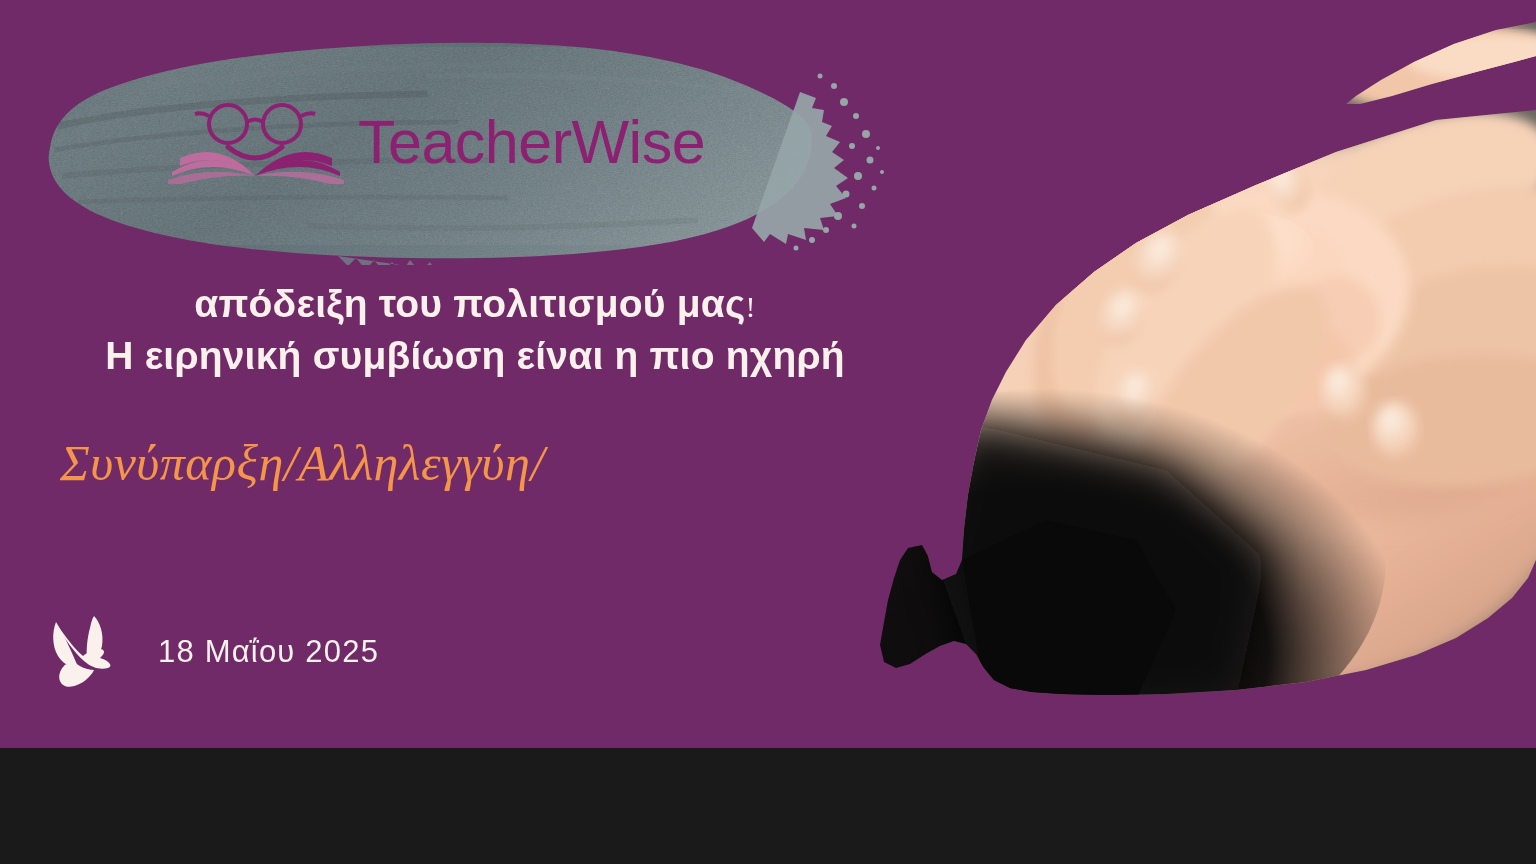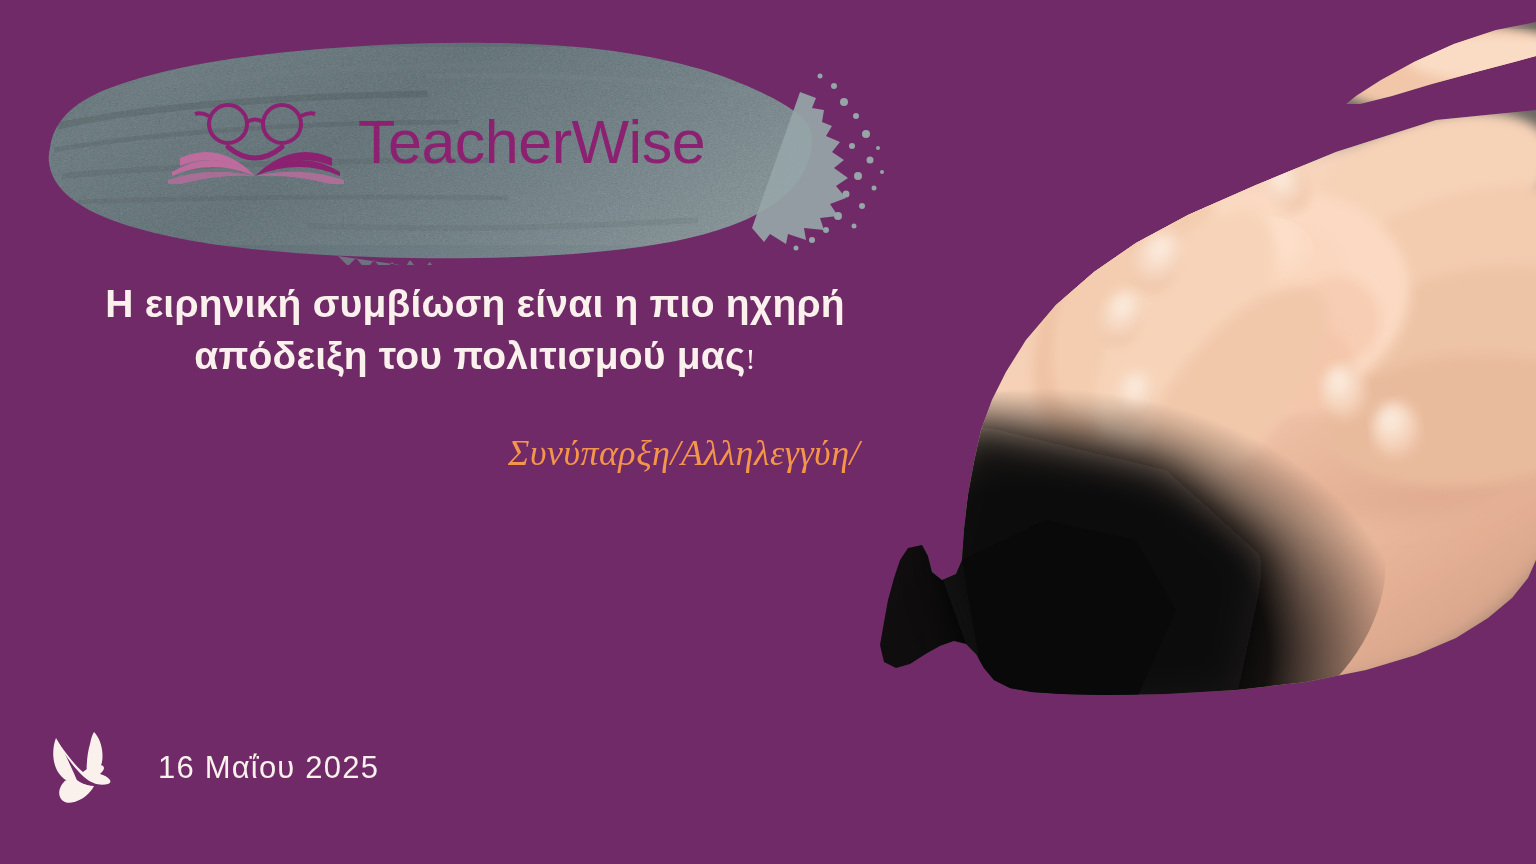--- a/index.html
+++ b/index.html
@@ -3,21 +3,21 @@
 <meta charset="utf-8">
 <style>
   html, body {
     margin: 0;
     padding: 0;
     background: #1a1a1a;
   }
   #poster {
     position: relative;
     width: 1536px;
-    height: 864px;
+    height: 748px;
     overflow: hidden;
     background: #702A68;
     font-family: "Liberation Sans", sans-serif;
   }
 
   
   .brush-wrap {
     position: absolute;
     left: 8px;
     top: 30px;
@@ -69,25 +69,25 @@
     font-weight: normal;
     font-size: 30px;
   }
 
   
   .subtitle {
     position: absolute;
     left: 60px;
     top: 428px;
     width: 800px;
-    text-align: right;
+    text-align: left;
     color: #F5954A;
     font-family: "Liberation Serif", serif;
     font-style: italic;
-    font-size: 36px;
+    font-size: 50px;
     line-height: 1.42;
     letter-spacing: 0.5px;
   }
 
   
   .footer {
     position: absolute;
     left: 42px;
     bottom: 56px;
     display: flex;
@@ -336,24 +336,24 @@
         <path d="M 164,58 q -40,-18 -77,18 q 40,-26 77,-10 z"></path>
       </g>
       <g fill="#BE6B9E" opacity="0.8">
         <path d="M 176,80 q -42,-14 -89,-4 q 46,-2 89,12 z"></path>
       </g>
     </svg>
     <span class="logo-word">TeacherWise</span>
   </div>
 
   <div class="headline">
-    <div>Η ειρηνική συμβίωση είναι η πιο ηχηρή</div>
     <div>
       <span>απόδειξη του πολιτισμού μας</span><span class="bang">!</span>
     </div>
+    <div>Η ειρηνική συμβίωση είναι η πιο ηχηρή</div>
   </div>
 
   <div class="subtitle">
     <div>Συνύπαρξη/Αλληλεγγύη/</div>
   </div>
 
   <div class="footer">
     <svg class="dove-icon" viewBox="0 0 78 80" xmlns="http://www.w3.org/2000/svg">
       <g fill="#FAF1EC">
 
@@ -369,16 +369,16 @@
                  C 52,37 46,40 41,44 C 36,40 30,33 24,25
                  C 20,20 17,15 14,12 Z"></path>
 
         <path d="M 22,54 C 18,58 16,64 18,69 C 20,74 26,76 32,74
                  C 38,72 44,66 48,58 C 42,56 34,54 28,53
                  C 25,52 23,52 22,54 Z"></path>
         <path d="M 30,48 C 36,54 44,58 52,58 C 48,66 40,72 32,74
                  C 28,70 26,62 28,54 Z"></path>
       </g>
     </svg>
-    <span class="date-text">16 Μαΐου 2025</span>
+    <span class="date-text">18 Μαΐου 2025</span>
   </div>
 
 </div>
 
 </body></html>

